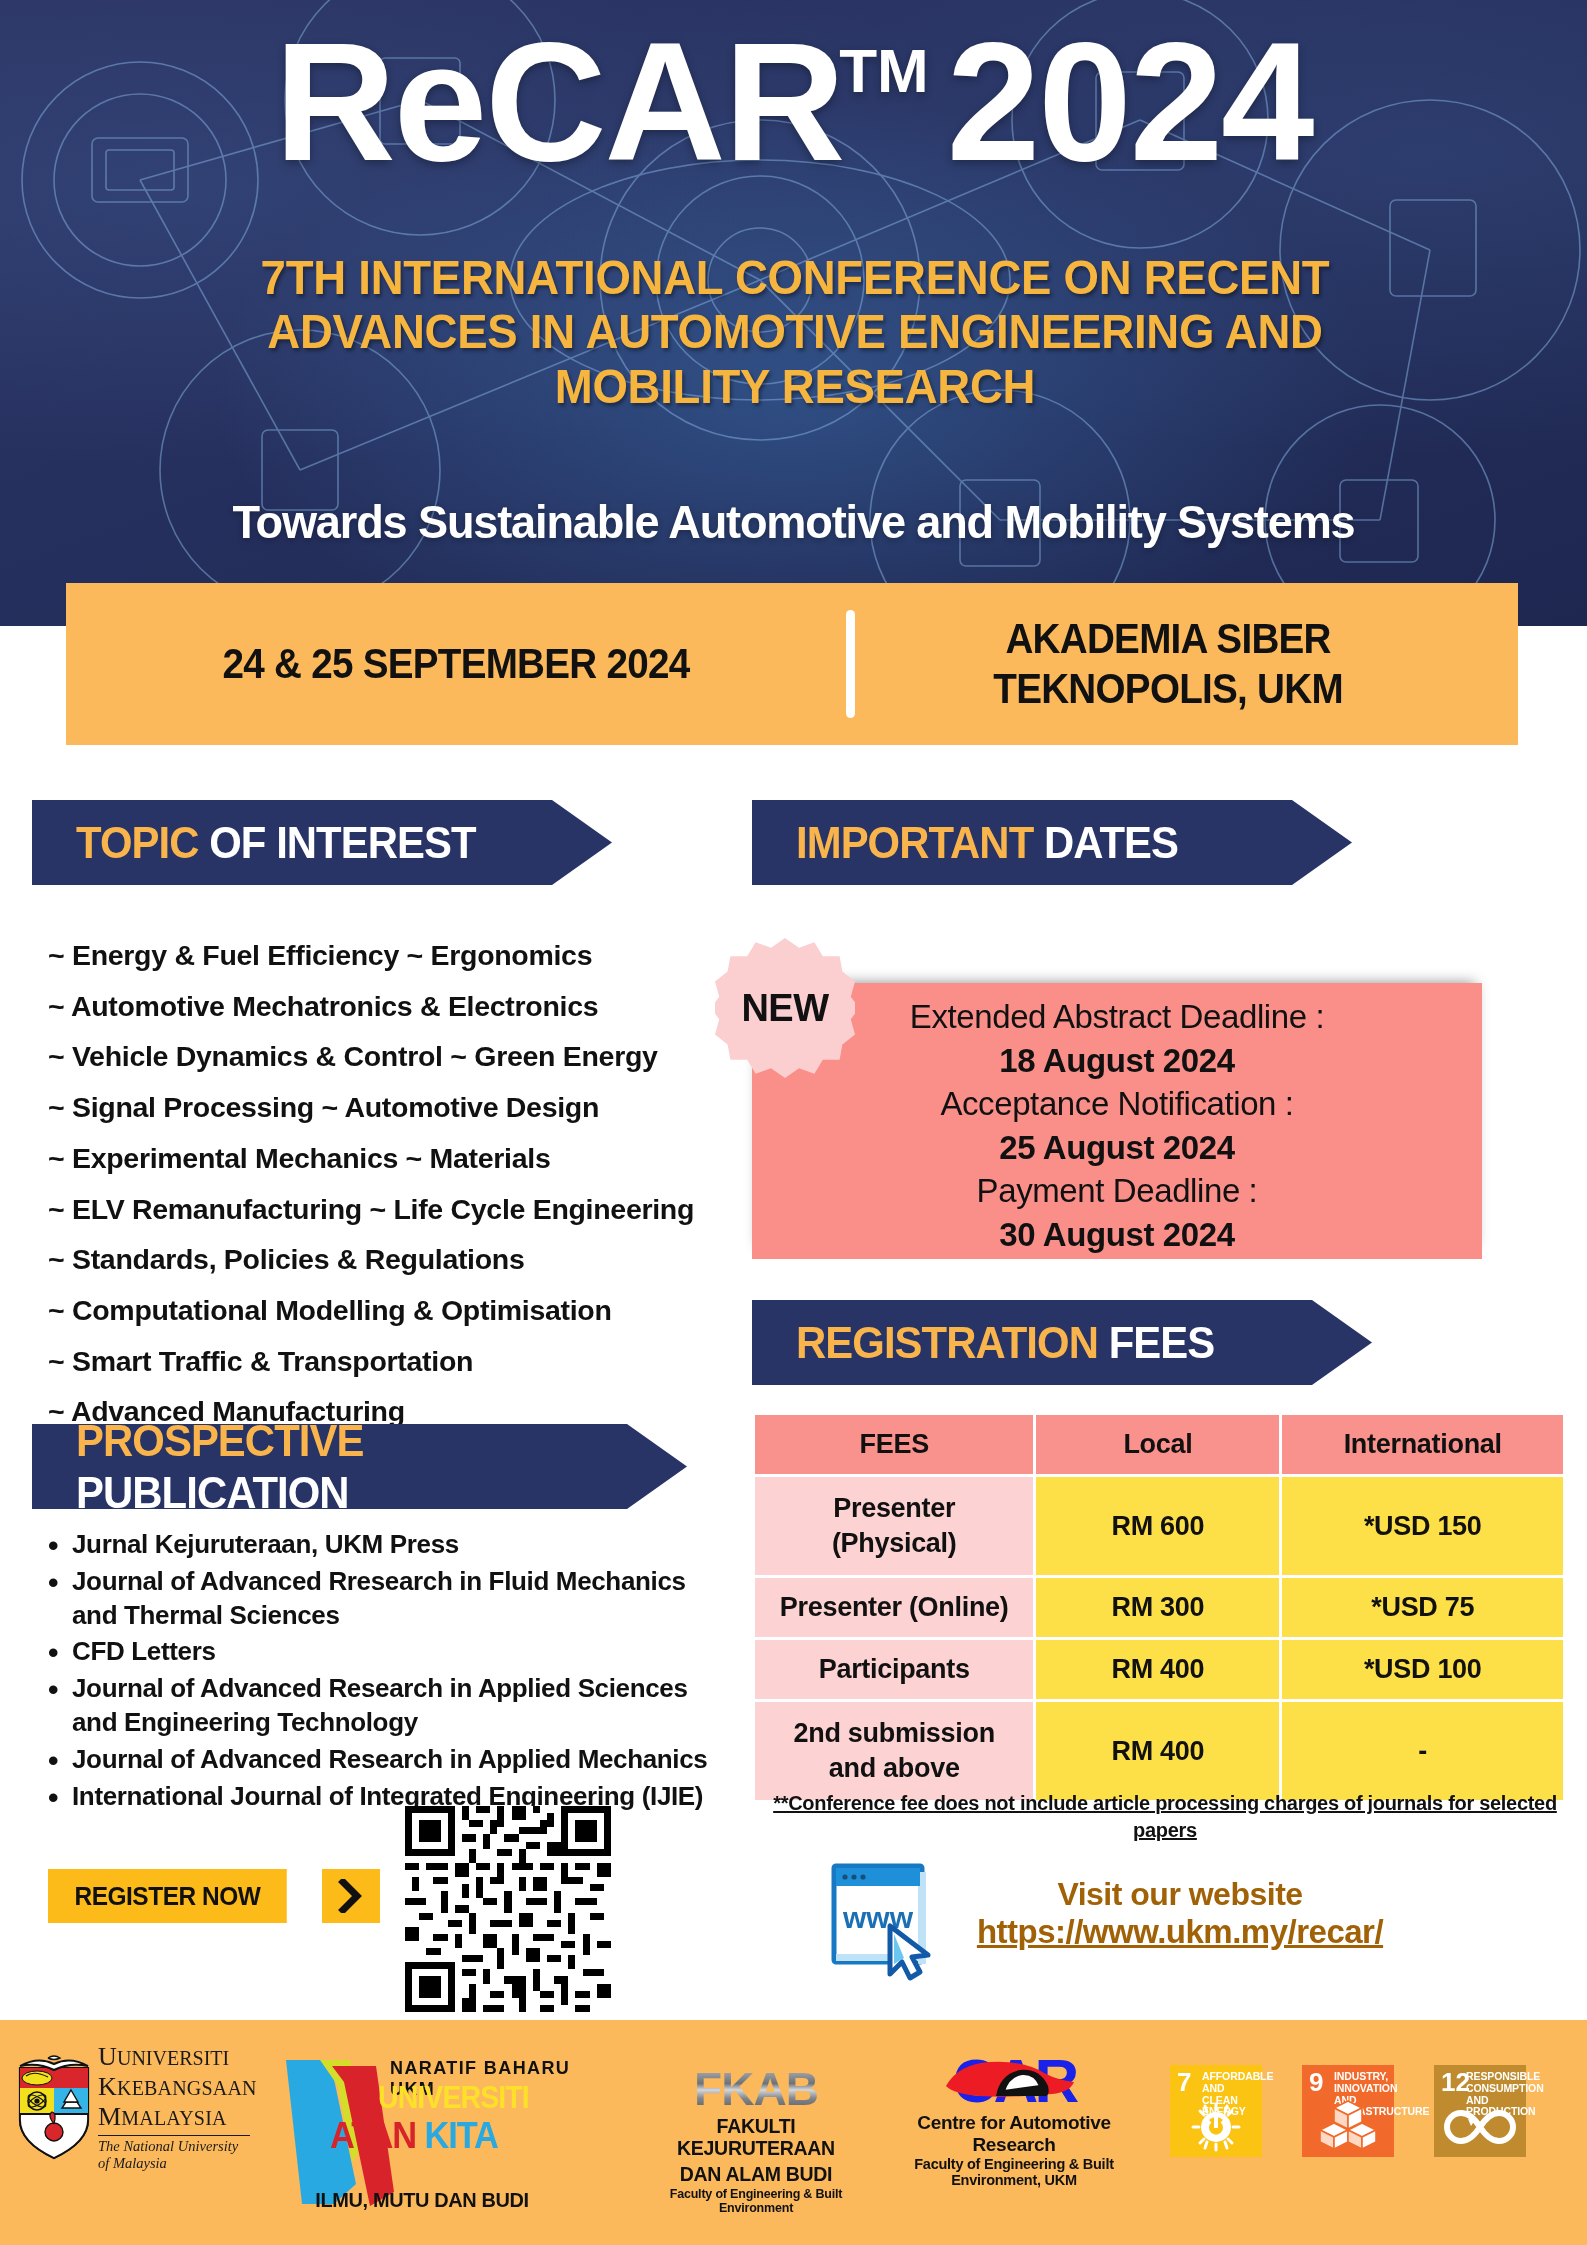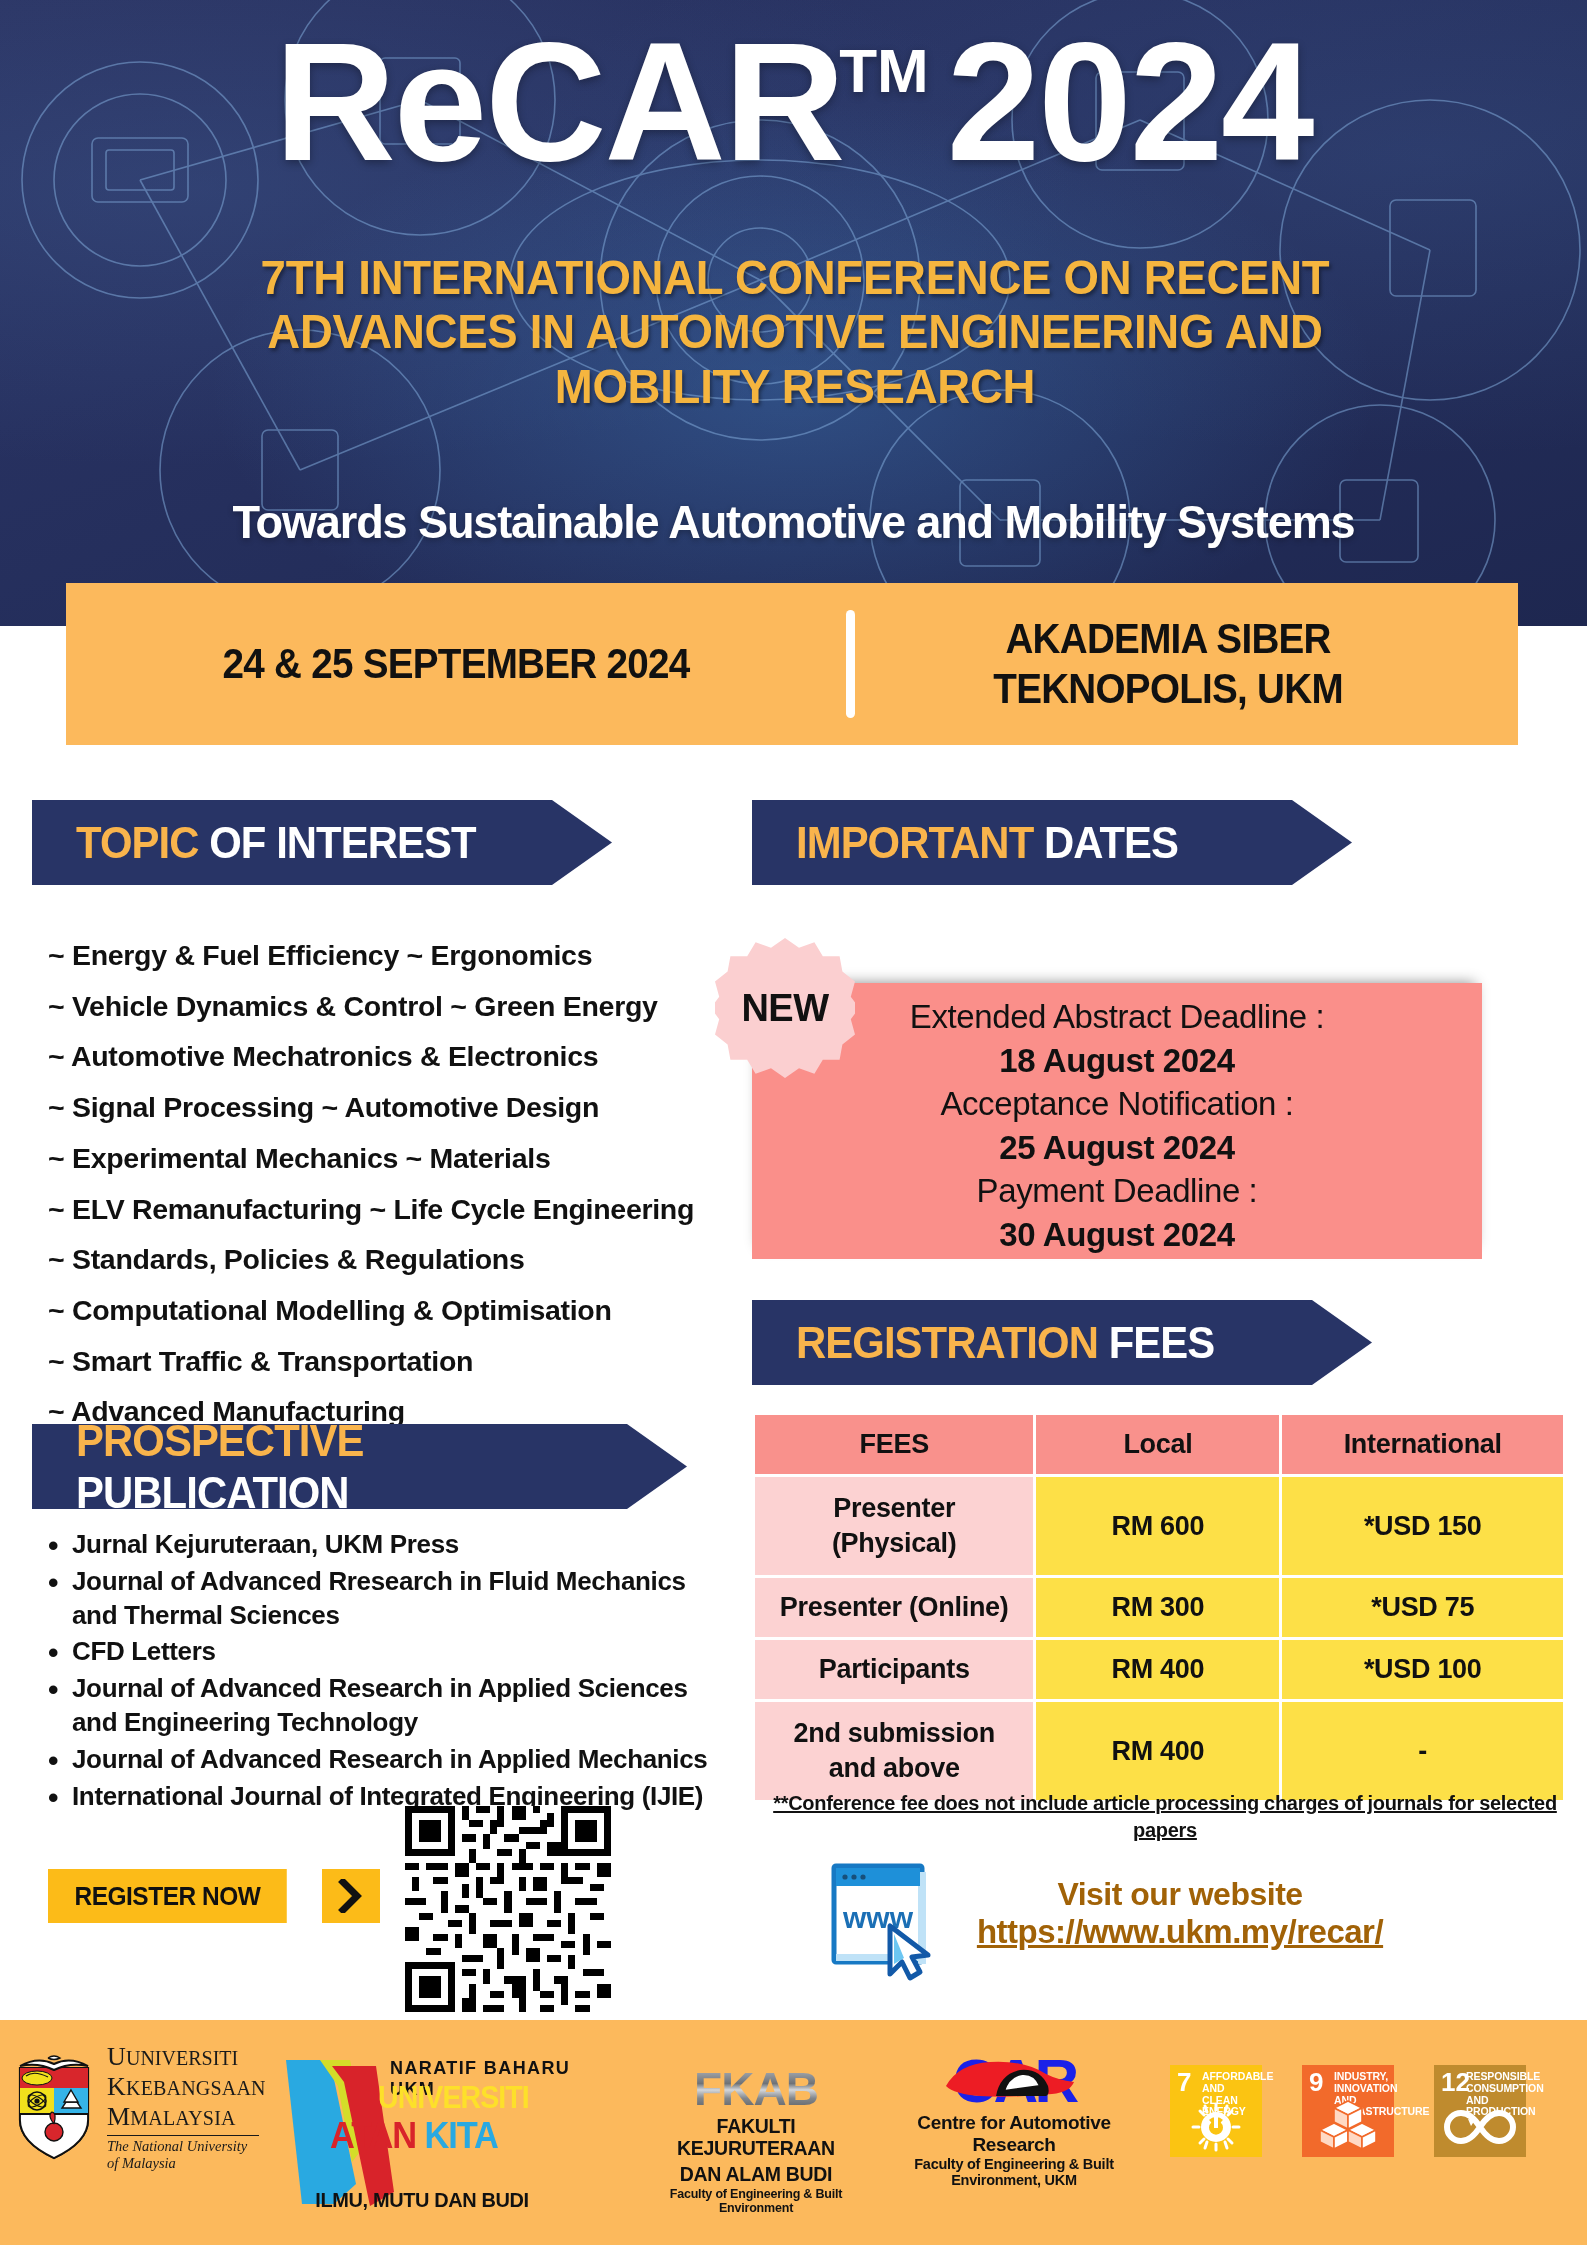--- a/index.html
+++ b/index.html
@@ -184,21 +184,21 @@
   }
   .web-text .wt-line1 { font-size:32px; }
   .web-text .wt-line2 { font-size:33px; text-decoration:underline; }
 
   
   .footer {
     position:absolute; left:0; top:2020px; width:1587px; height:225px;
     background:#fcb95c;
   }
   .logo-ukm { position:absolute; left:14px; top:28px; width:258px; height:118px; display:flex; align-items:center; }
-  .ukm-text { margin-left:13px; font-family:"Liberation Serif", serif; color:#1a1a1a; }
+  .ukm-text { margin-left:4px; font-family:"Liberation Serif", serif; color:#1a1a1a; }
   .ukm-l1 { font-size:20px; line-height:1.16; letter-spacing:.2px; }
   .ukm-l1 .big { font-size:26px; }
   .ukm-rule { border-top:1.6px solid #1a1a1a; margin:3px 0 2px 0; width:152px; }
   .ukm-l2 { font-size:14.5px; font-style:italic; line-height:1.16; }
 
   .logo-watan { position:absolute; left:272px; top:32px; width:300px; height:160px; }
   .watan-tagline {
     position:absolute; left:272px; top:168px; width:300px; text-align:center;
     font-size:21px; font-weight:700; color:#111; letter-spacing:-.4px;
     transform:scaleX(.95); transform-origin:center;
@@ -291,22 +291,22 @@
     <div>AKADEMIA SIBER</div>
     <div>TEKNOPOLIS, UKM</div>
   </div>
 </div>
 
 <div class="arrow-head" id="topics-head">
   <span><b class="accent">TOPIC</b><b> OF INTEREST</b></span>
 </div>
 <ul class="topic-list">
   <li>~ Energy &amp; Fuel Efficiency ~ Ergonomics</li>
+  <li>~ Automotive Mechatronics &amp; Electronics</li>
   <li>~ Vehicle Dynamics &amp; Control ~ Green Energy</li>
-  <li>~ Automotive Mechatronics &amp; Electronics</li>
   <li>~ Signal Processing ~ Automotive Design</li>
   <li>~ Experimental Mechanics ~ Materials</li>
   <li>~ ELV Remanufacturing ~ Life Cycle Engineering</li>
   <li>~ Standards, Policies &amp; Regulations</li>
   <li>~ Computational Modelling &amp; Optimisation</li>
   <li>~ Smart Traffic &amp; Transportation</li>
   <li>~ Advanced Manufacturing</li>
   <li>~ Other Related Topics</li>
 </ul>
 

